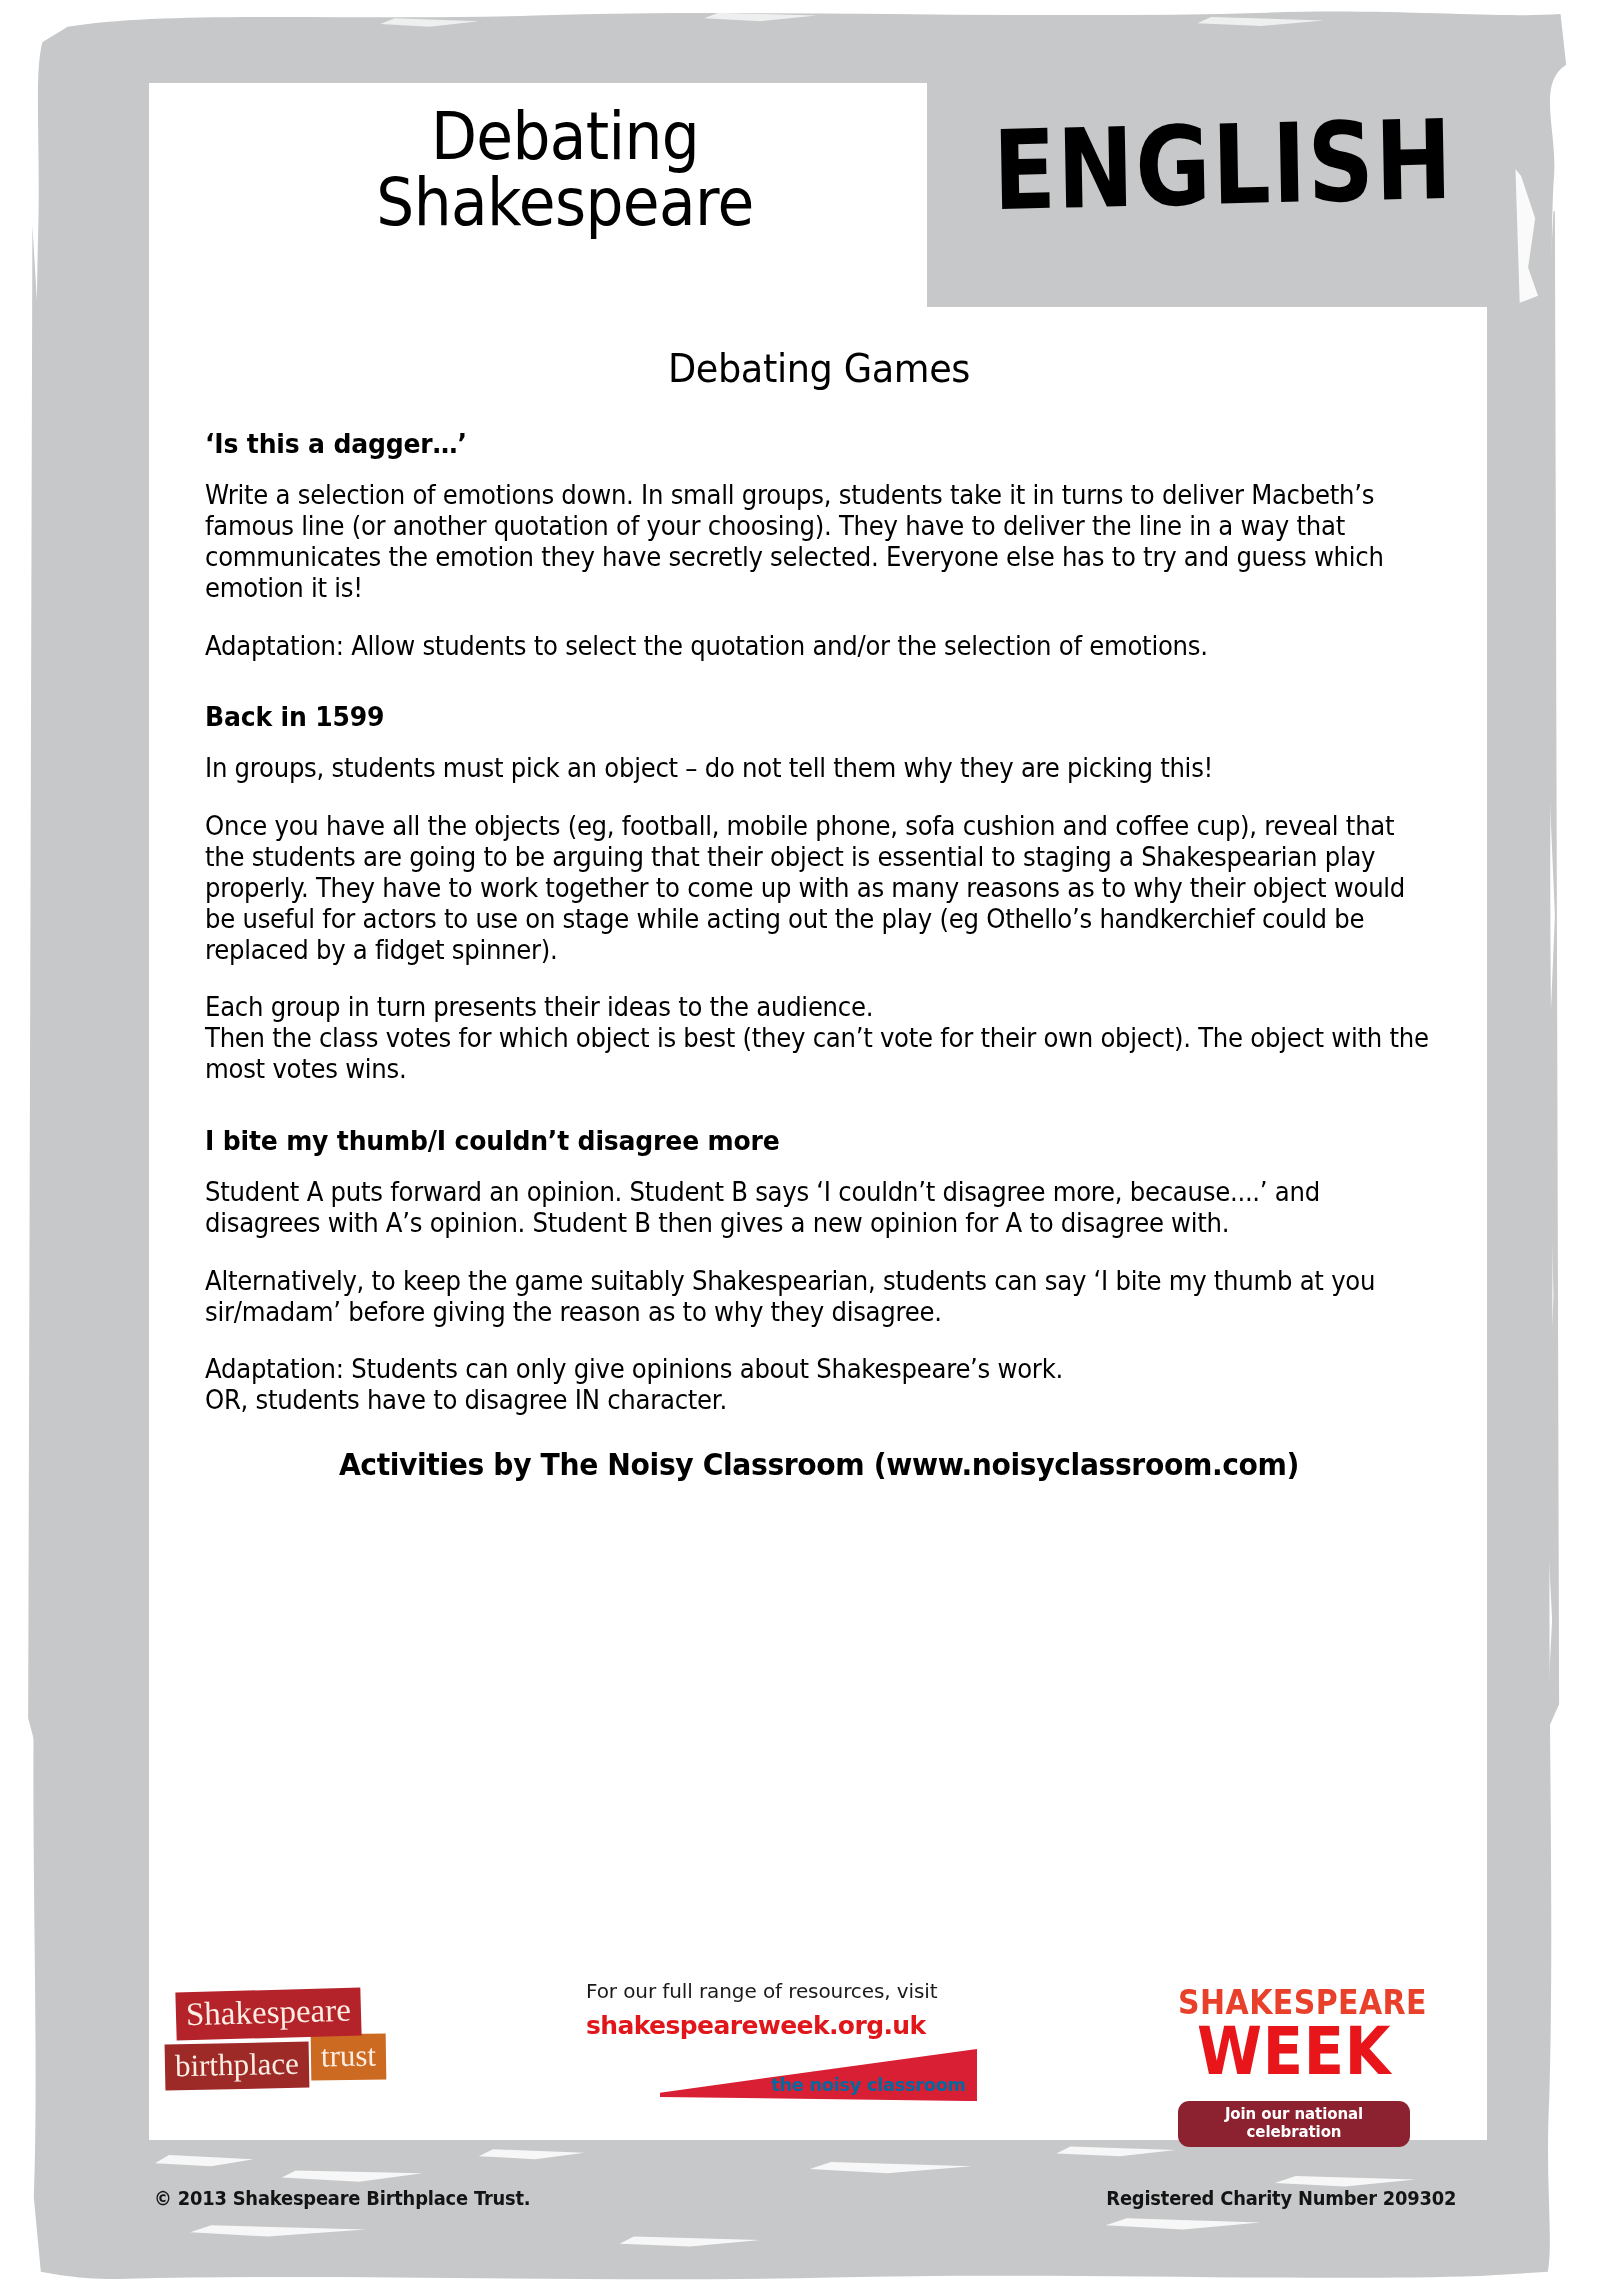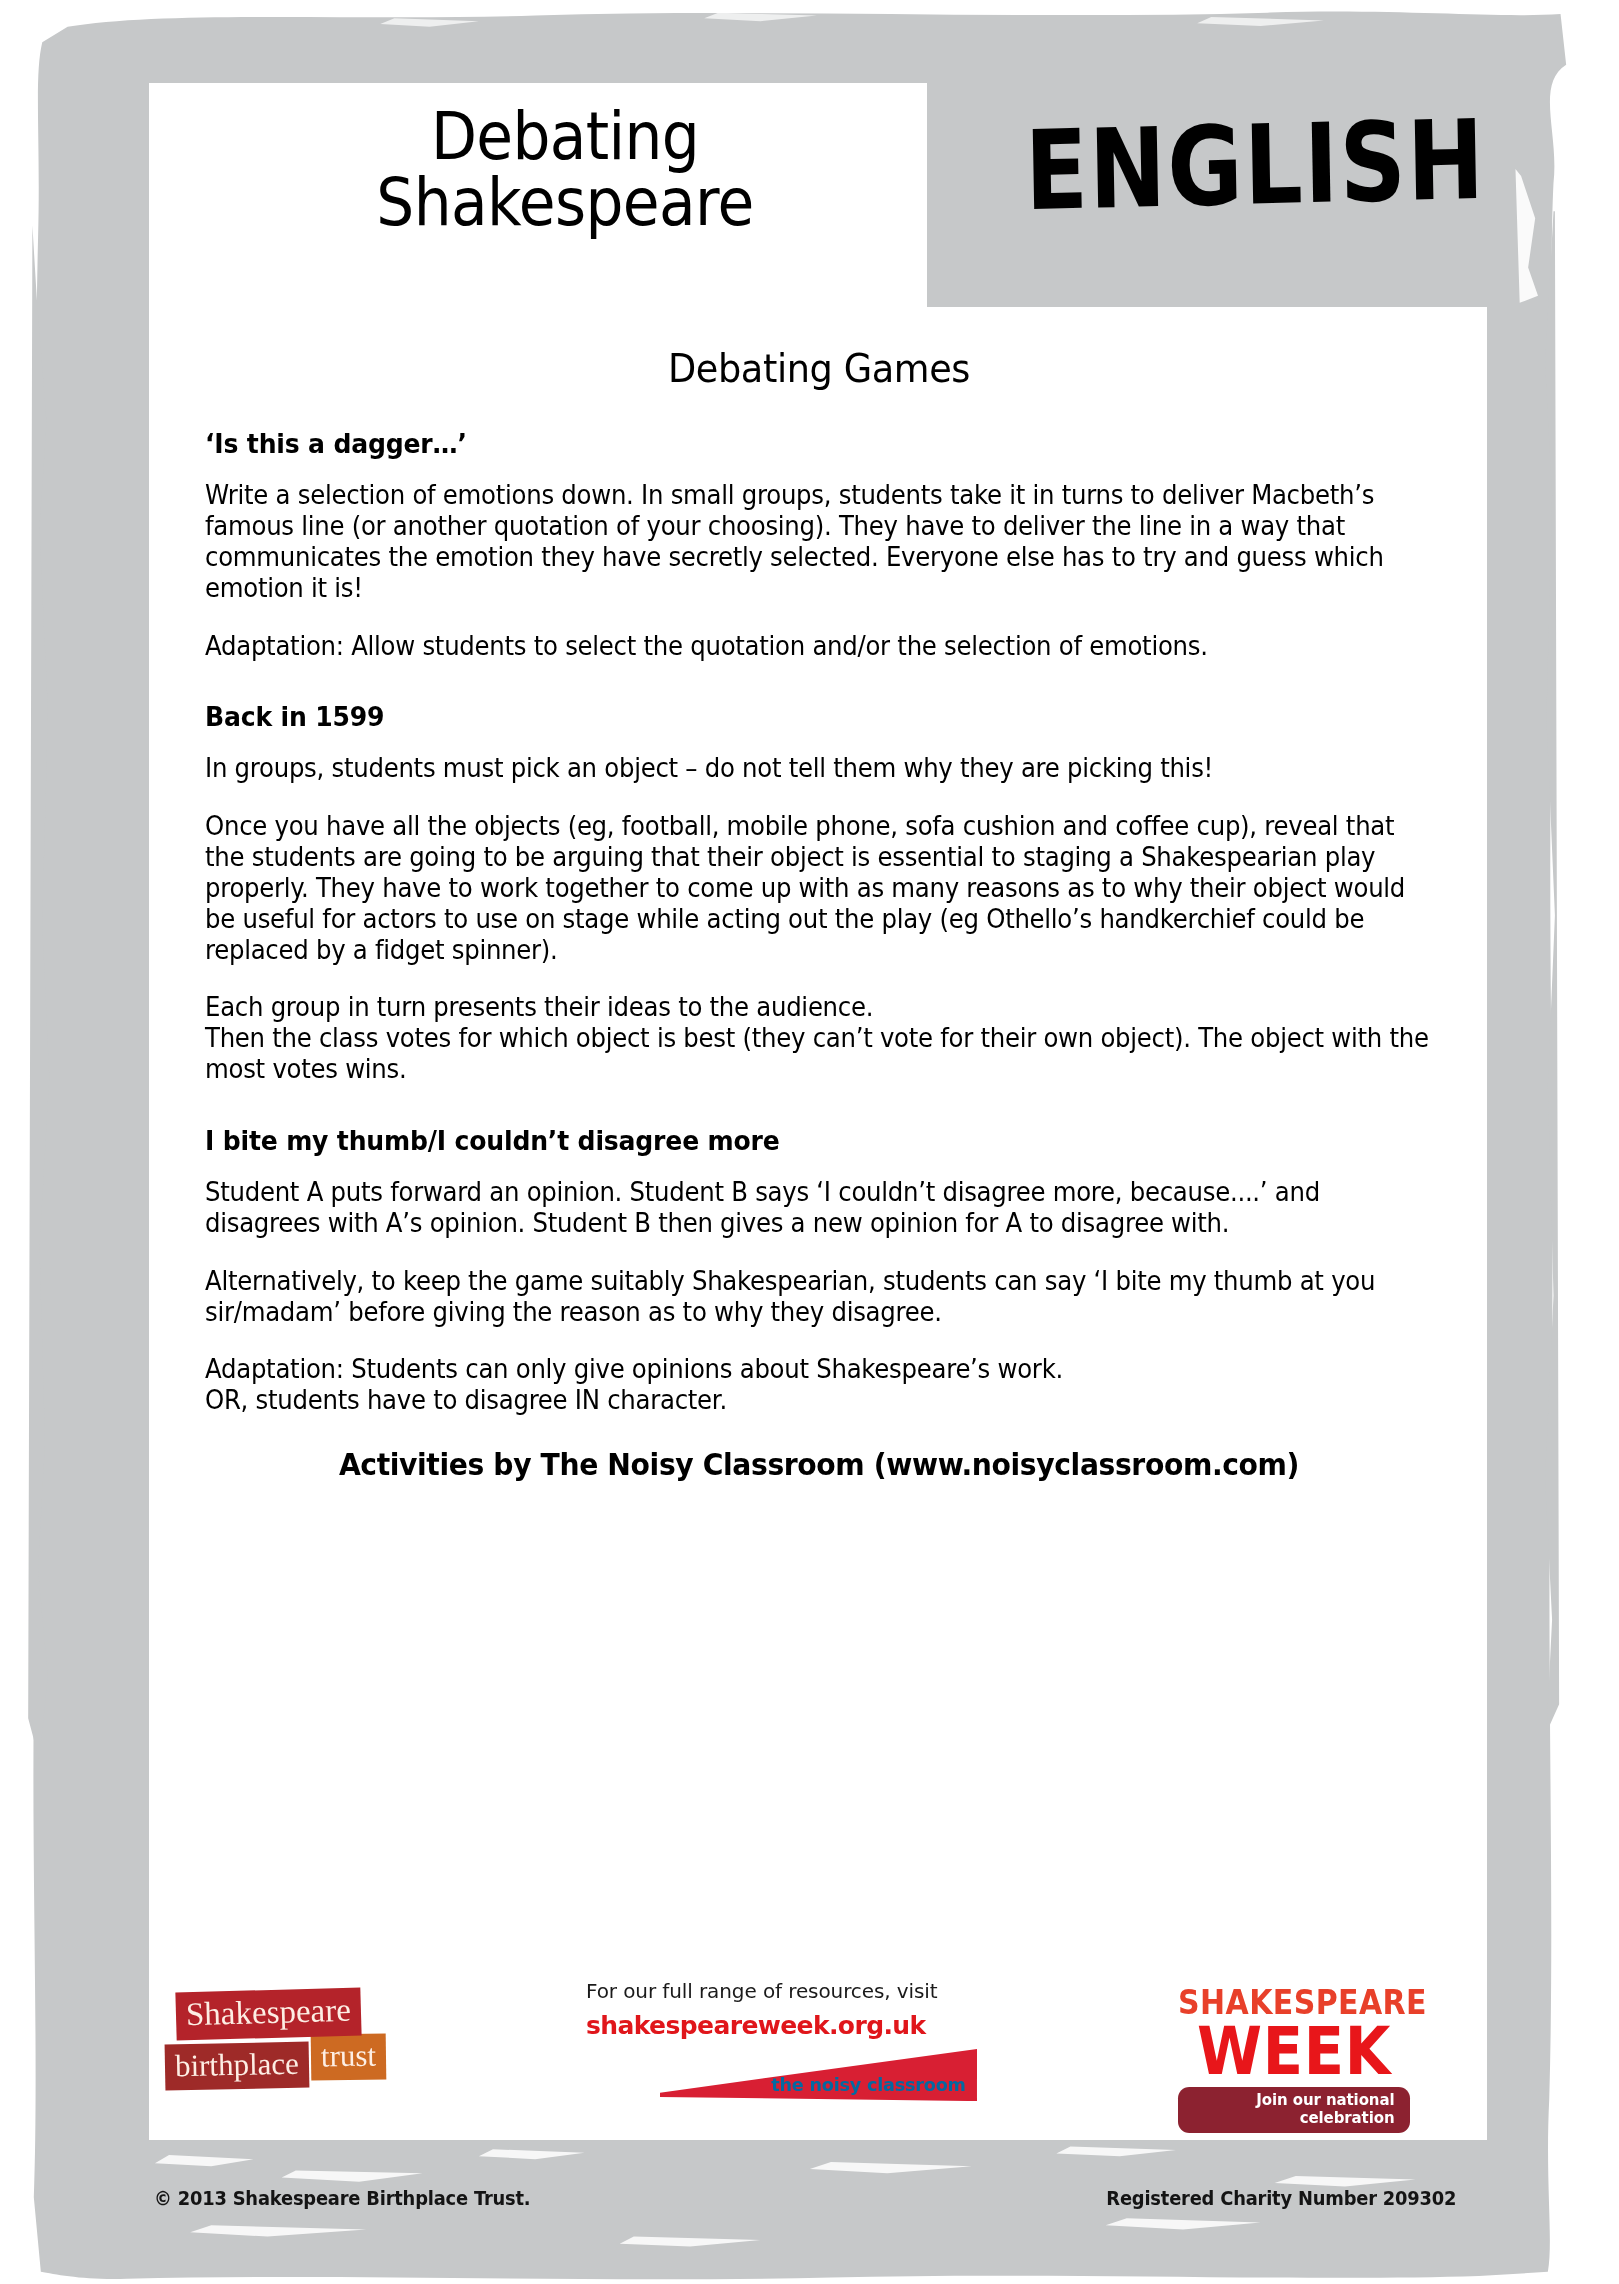--- a/index.html
+++ b/index.html
@@ -46,21 +46,20 @@
   }
 
   
   #header {
     position: absolute;
     left: 149px;
     top: 83px;
     width: 1338px;
     height: 232px;
     z-index: 4;
-    padding-left: 32px;
   }
   #doc-title {
     position: absolute;
     left: 85px;
     top: 21px;
     width: 662px;
     text-align: center;
     font-family: "DejaVu Sans", sans-serif;
     font-size: 65px;
     line-height: 1.02;
@@ -254,30 +253,29 @@
     font-weight: 700;
     color: #e8161a;
     line-height: 0.92;
     letter-spacing: 0.7px;
     margin-top: 2.8px;
     transform: scaleY(1.12);
     transform-origin: center top;
   }
   #sw-tagline {
     display: inline-block;
-    margin-top: 12px;
+    margin-top: 26px;
     background: #8c2230;
     color: #ffffff;
     font-family: "DejaVu Sans", sans-serif;
     font-size: 15px;
     font-weight: 700;
     padding: 4.2px 15.5px 5.6px 15.5px;
     border-radius: 11.3px;
     letter-spacing: -0.1px;
-    text-align: right;
   }
 
   
   #footer-bar {
     position: absolute;
     left: 0;
     bottom: 0;
     width: 1619px;
     height: 148px;
     z-index: 6;

